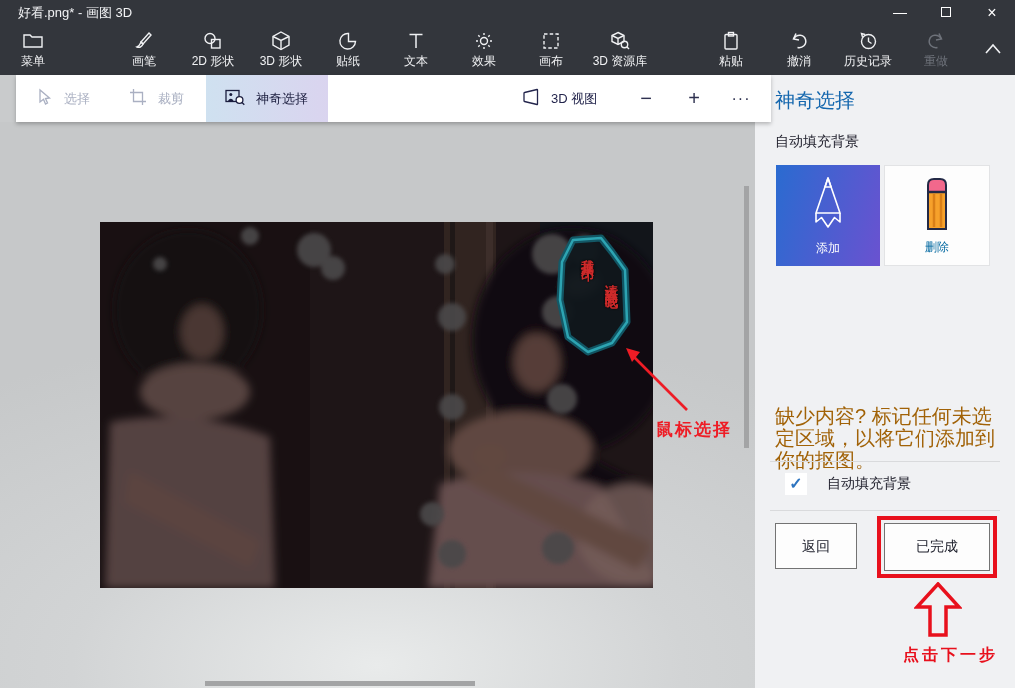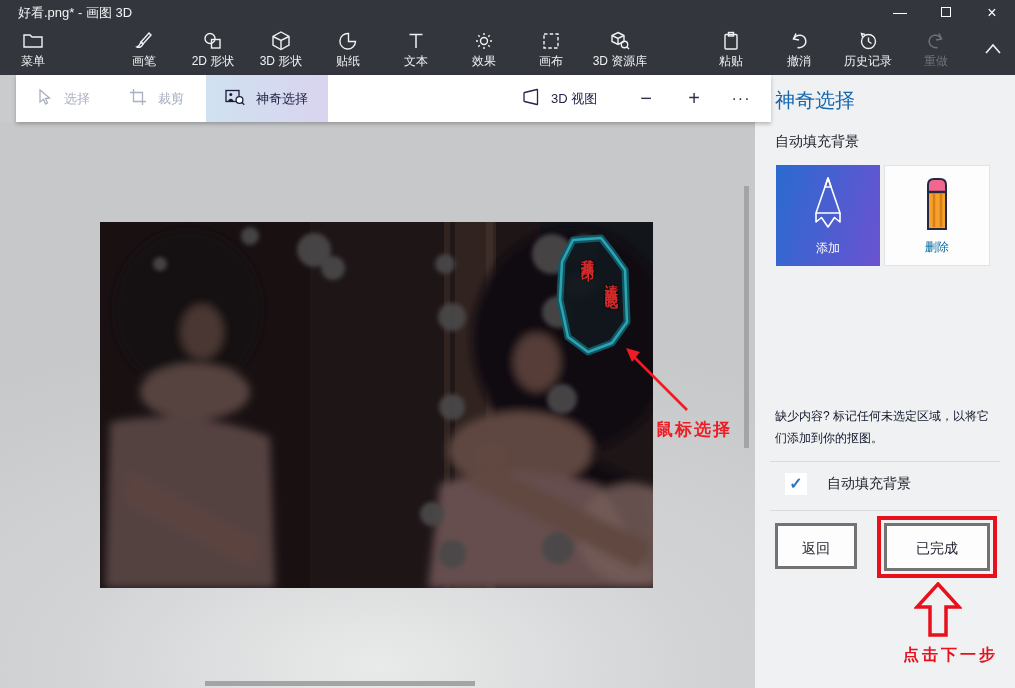--- a/index.html
+++ b/index.html
@@ -60,27 +60,27 @@
   #panel { position:absolute; left:755px; top:75px; width:260px; height:613px; background:#f0f1f3; }
   #panel-title { position:absolute; left:20px; top:12px; font-size:20px; color:#1467ae; }
   #panel-refine { position:absolute; left:20px; top:58px; font-size:14px; color:#23232f; }
   .tile { position:absolute; top:90px; height:101px; }
   #tile-add { left:21px; width:104px; background:linear-gradient(105deg,#2a6bd0,#6a52d0); }
   #tile-del { left:129px; width:106px; background:#fdfdfd; border:1px solid #e2e3e5; }
   .tile .tico { position:absolute; left:0; right:0; top:10px; display:flex; justify-content:center; }
   .tile .tlbl { position:absolute; left:0; right:0; bottom:9px; text-align:center; font-size:12px; }
   #tile-add .tlbl { color:#ffffff; }
   #tile-del .tlbl { color:#0369a1; }
-  #panel-hint { position:absolute; left:20px; top:330px; width:224px; font-size:12px; line-height:22px; color:#0f172a; }
+  #panel-hint { position:absolute; left:20px; top:330px; width:224px; font-size:20px; line-height:22px; color:#a16207; }
   .pdivider { position:absolute; left:15px; width:230px; height:1px; background:#d9dadc; }
   #pdiv1 { top:386px; } #pdiv2 { top:435px; }
   #chk-row { position:absolute; left:30px; top:397px; height:24px; display:flex; align-items:center; }
   #chk-box { width:22px; height:22px; background:#ffffff; text-align:center; line-height:22px; color:#2e75c0; font-size:16px; font-weight:bold; }
   #chk-label { margin-left:20px; font-size:14px; color:#23232f; }
-  .pbtn { position:absolute; top:448px; height:46px; background:#fdfdfd; border:3px solid #737373; font-size:14px; color:#20222e; text-align:center; line-height:44px; }
+  .pbtn { position:absolute; top:448px; height:46px; background:#fdfdfd; border:1px solid #737373; font-size:14px; color:#20222e; text-align:center; line-height:44px; }
   #btn-back { left:20px; width:82px; }
   #btn-done { left:129px; width:106px; height:48px; }
   #red-box { position:absolute; left:122px; top:441px; width:120px; height:62px; border:4px solid #e8101c; pointer-events:none; }
   #block-arrow { position:absolute; left:159px; top:507px; }
   #note-next { position:absolute; left:148px; top:570px; font-size:16px; letter-spacing:3px; color:#e8101c; font-weight:bold; font-family:"Liberation Serif",serif; }
 </style>
 </head>
 <body>
 
 <div id="app">

